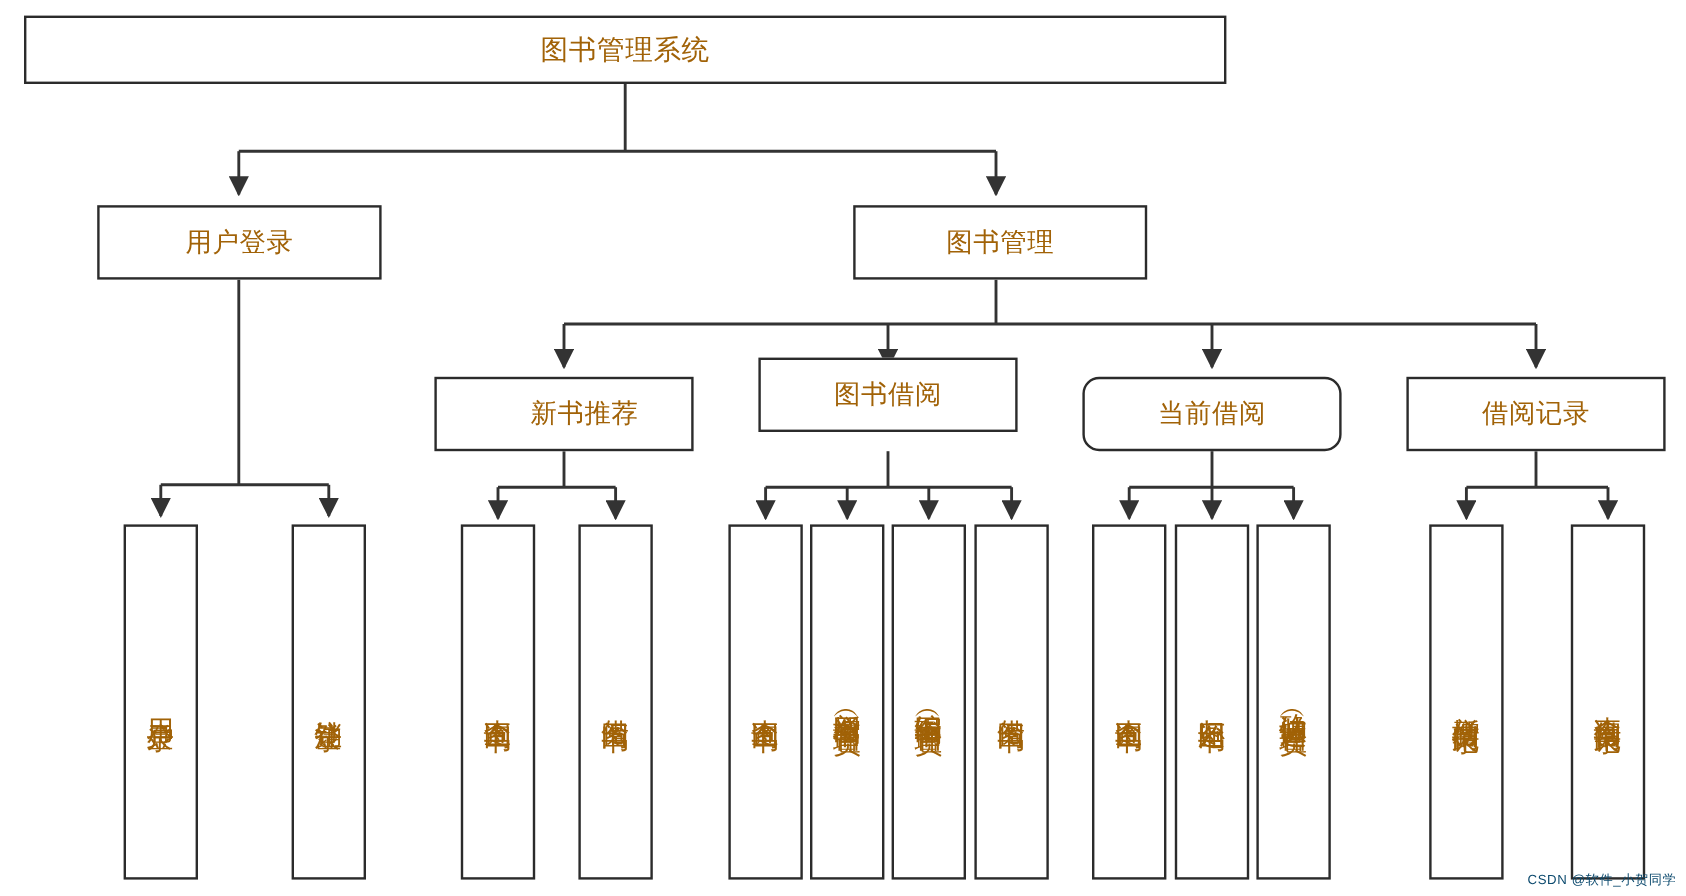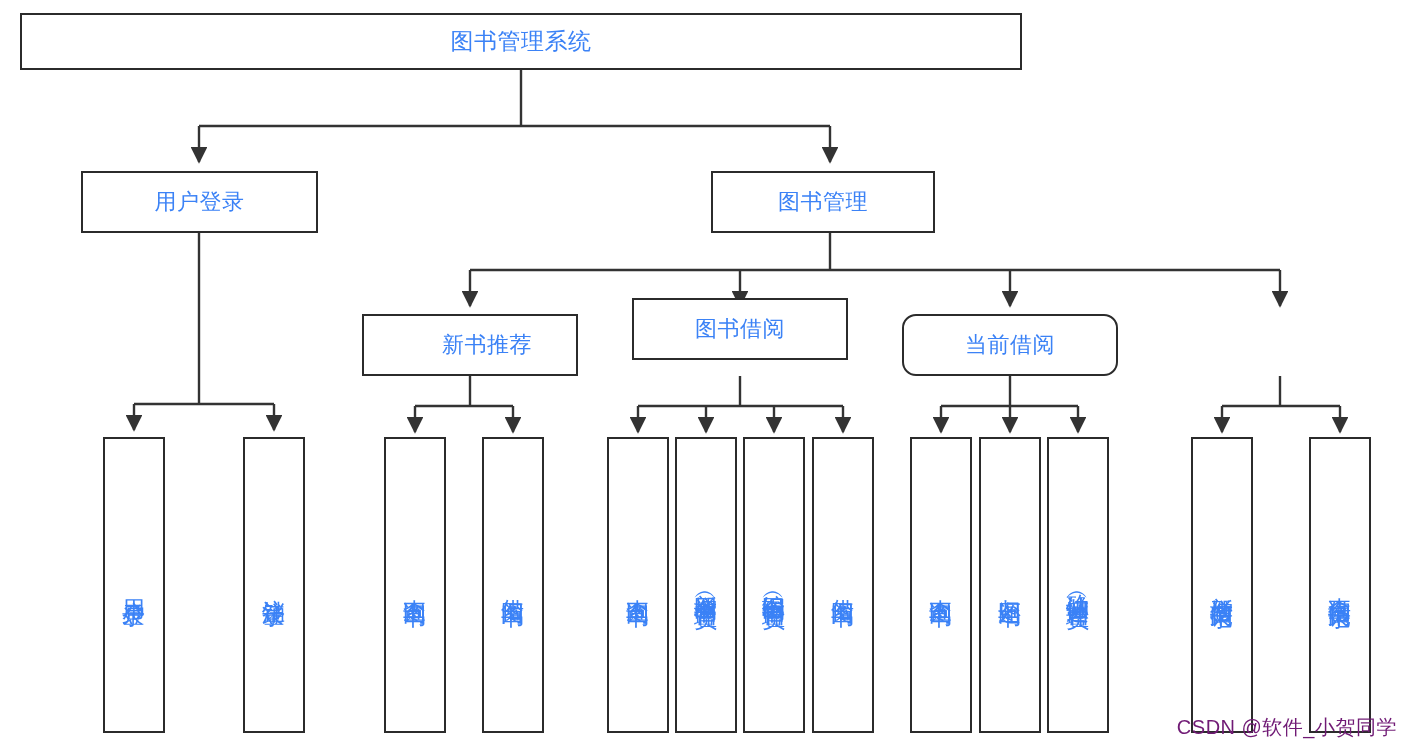--- a/index.html
+++ b/index.html
@@ -30,21 +30,21 @@
     position: absolute;
     box-sizing: border-box;
     background: #ffffff;
     border: 2px solid #2b2b2b;
     display: flex;
     align-items: center;
     justify-content: center;
     overflow: hidden;
   }
   .node-label {
-    color: #3b82f6;
+    color: #a16207;
     text-align: left;
     line-height: 1.18;
     letter-spacing: 0.5px;
     white-space: nowrap;
   }
   
   .node.horiz .node-label {
     font-size: 22px;
   }
   .node.root .node-label {
@@ -60,22 +60,22 @@
     text-orientation: upright;
     font-size: 23px;
     line-height: 1.05;
     letter-spacing: 2px;
     white-space: nowrap;
   }
   #watermark {
     position: absolute;
     right: 8px;
     bottom: 6px;
-    font-size: 20px;
-    color: #701a75;
+    font-size: 11px;
+    color: #0c4a6e;
     letter-spacing: 0.5px;
     white-space: nowrap;
     user-select: none;
   }
 </style>
 </head>
 <body>
 
 <div id="diagram-root">
 
@@ -129,33 +129,36 @@
     </g>
   </svg>
 
   <div class="node horiz root" style="left:20px; top:13px; width:1002px; height:57px;">
     <span class="node-label">图书管理系统</span>
   </div>
 
   <div class="node horiz" style="left:81px; top:171px; width:237px; height:62px;">
     <span class="node-label">用户登录</span>
   </div>
-  <div class="node horiz" style="left:711px; top:171px; width:224px; height:62px;">
+  <div class="node horiz" style="left:711px; top:171px; width:245px; height:62px;">
     <span class="node-label">图书管理</span>
   </div>
 
   <div class="node horiz" style="left:362px; top:314px; width:216px; height:62px;padding-left:34px;">
     <span class="node-label">新书推荐</span>
   </div>
   <div class="node horiz" style="left:632px; top:298px; width:216px; height:62px;">
     <span class="node-label">图书借阅</span>
   </div>
   <div class="node horiz" style="left:902px; top:314px; width:216px; height:62px;border-radius:14px;">
     <span class="node-label">当前借阅</span>
   </div>
+  <div class="node horiz" style="left:1172px; top:314px; width:216px; height:62px;">
+    <span class="node-label">借阅记录</span>
+  </div>
 
   <div class="node vert" style="left:103px; top:437px; width:62px; height:296px;">
     <span class="node-label">用户登录</span>
   </div>
   <div class="node vert" style="left:243px; top:437px; width:62px; height:296px;">
     <span class="node-label">注销登录</span>
   </div>
 
   <div class="node vert" style="left:384px; top:437px; width:62px; height:296px;">
     <span class="node-label">查询图书</span>

